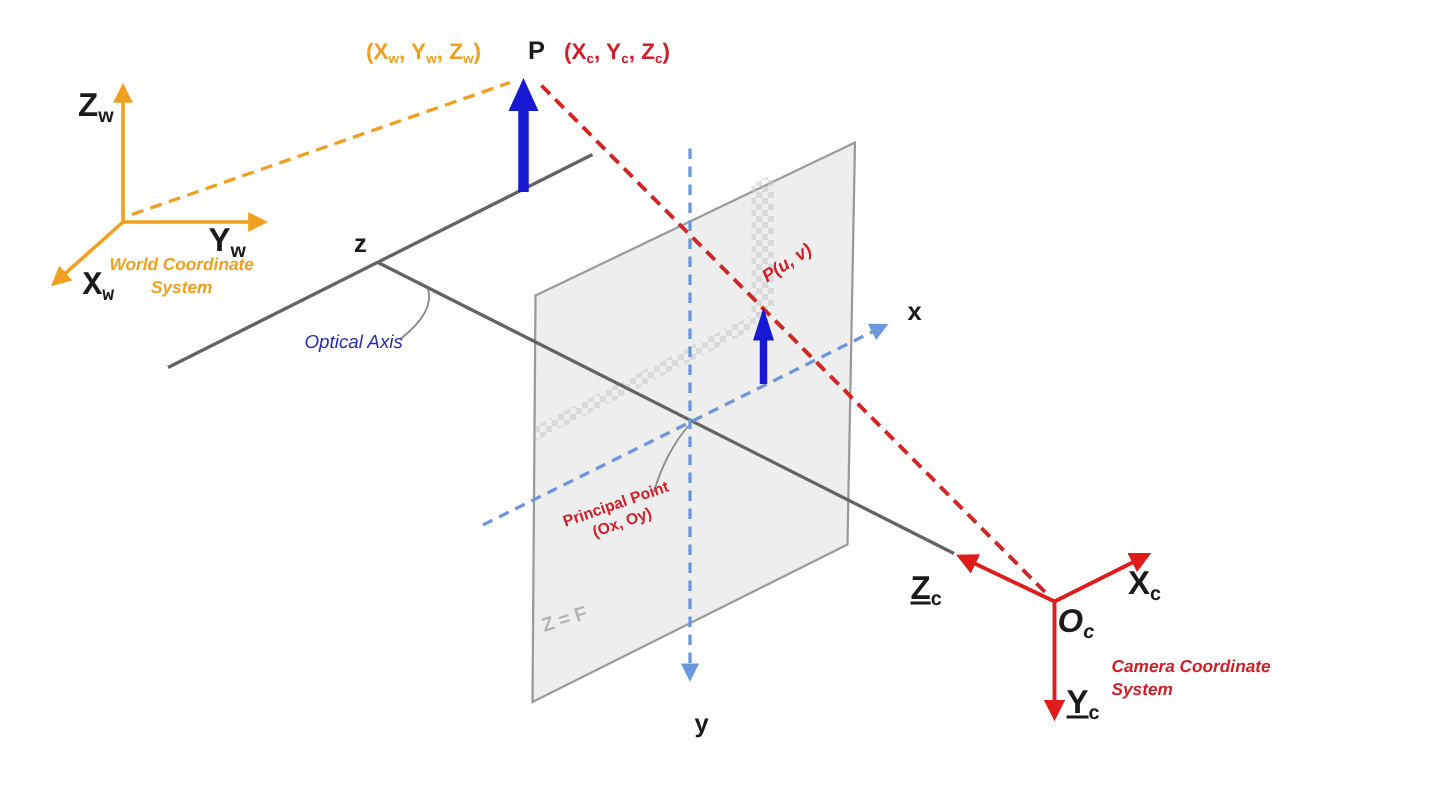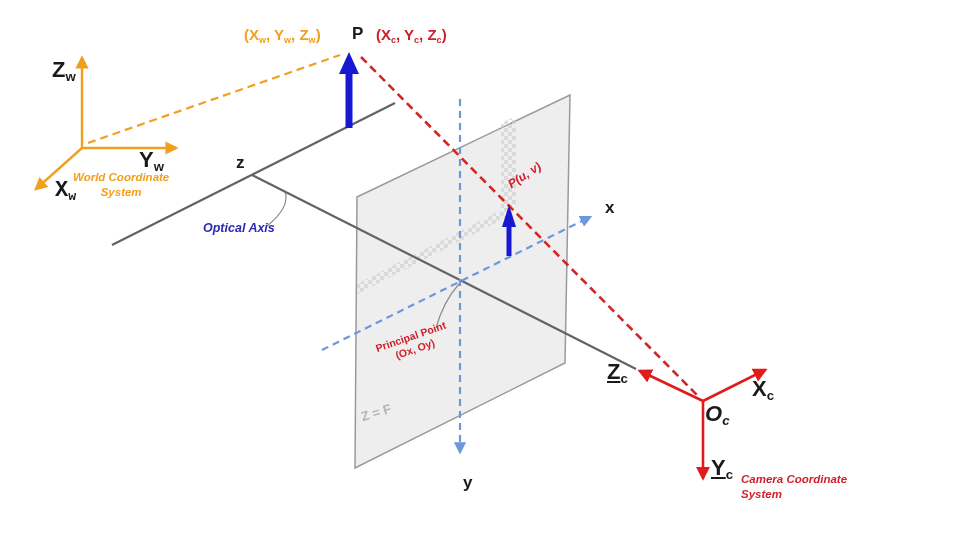--- a/index.html
+++ b/index.html
@@ -11,21 +11,21 @@
   .lbl{position:absolute;white-space:nowrap;line-height:1.1;}
   .axis-letter{font-size:22px;font-weight:bold;color:var(--black);}
   .axis-letter sub, .tuple sub{font-size:60%;font-weight:bold;position:relative;top:0.32em;vertical-align:baseline;}
   .tuple{font-size:15px;font-weight:bold;text-align:right;}
   .tuple.orange{color:var(--orange);}
   .tuple.red{color:var(--red_text);}
   .point-name{font-size:17px;font-weight:bold;color:var(--black);}
   .caption{font-size:11.5px;font-weight:bold;font-style:italic;line-height:1.3;}
   .caption.orange{color:var(--orange);}
   .caption.red{color:var(--red_text);}
-  .navy-label{font-size:12.5px;font-weight:bold;font-style:italic;color:var(--navy);}
+  .navy-label{font-size:12.5px;font-weight:normal;font-style:italic;color:var(--navy);}
   .small-axis{font-size:17px;font-weight:bold;color:var(--black);}
   .puv{font-size:12px;font-weight:bold;font-style:italic;color:var(--red_text);
        transform:rotate(-33deg);transform-origin:left bottom;}
   .principal{font-size:10.5px;font-weight:bold;color:var(--red_text);text-align:center;line-height:1.25;
        width:90px;transform:rotate(-19deg);transform-origin:center;}
   .zf{font-size:13px;font-weight:bold;color:var(--label_gray);transform:rotate(-17deg);}
 </style>
 </head>
 <body>
 
@@ -106,22 +106,22 @@
 
   <div class="lbl small-axis" style="left:605px;top:199px;">x</div>
   <div class="lbl small-axis" style="left:463px;top:474px;">y</div>
   <div class="lbl puv" style="left:513px;top:178px;">P(u, v)</div>
   <div class="lbl principal" style="left:368px;top:330px;">
     <div>Principal Point</div>
     <div>(Ox, Oy)</div>
   </div>
   <div class="lbl zf" style="left:361px;top:406px;">Z = F</div>
 
-  <div class="lbl axis-letter" style="left:607px;top:360px;text-decoration:underline;">Z<sub>c</sub></div>
+  <div class="lbl axis-letter" style="left:607px;top:380px;text-decoration:underline;">Z<sub>c</sub></div>
   <div class="lbl axis-letter" style="left:752px;top:377px;">X<sub>c</sub></div>
   <div class="lbl axis-letter" style="left:705px;top:402px;font-style:italic;">O<sub>c</sub></div>
   <div class="lbl axis-letter" style="left:711px;top:456px;text-decoration:underline;">Y<sub>c</sub></div>
-  <div class="lbl caption red" style="left:741px;top:438px;margin-top:34px;">
+  <div class="lbl caption red" style="left:741px;top:438px;">
     <div>Camera Coordinate</div>
     <div>System</div>
   </div>
 
 </div>
 
 </body></html>

